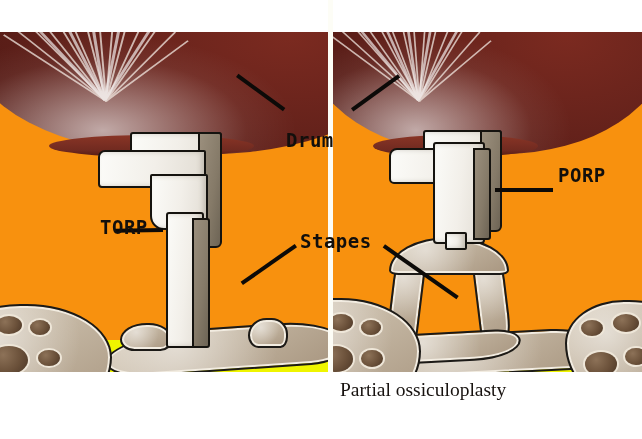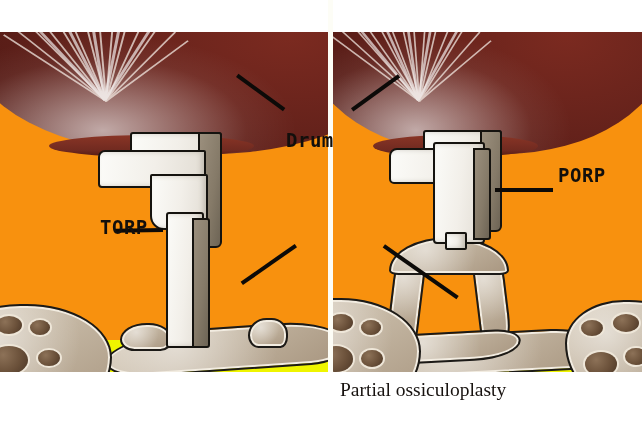--- a/index.html
+++ b/index.html
@@ -316,20 +316,21 @@
                 border-radius:2px;"></div>
 
     <div class="lbl" style="left:225px; top:134px;">PORP</div>
     <div class="leader" style="left:220px; top:156px; width:58px; height:4px; transform: rotate(180deg);"></div>
   </div>
 
   <div class="lbl" style="left:286px; top:96px;margin-top:35px;">Drum</div>
   <div class="leader" style="left:284px; top:108px; width:58px; height:3.5px; transform: rotate(216deg);"></div>
   <div class="leader" style="left:352px; top:108px; width:58px; height:3.5px; transform: rotate(-36deg);"></div>
 
+  <div class="lbl" style="left:300px; top:232px;">Stapes</div>
   <div class="leader" style="left:296px; top:244px; width:66px; height:3.5px; transform: rotate(145deg);"></div>
   <div class="leader" style="left:384px; top:244px; width:90px; height:3.5px; transform: rotate(35deg);"></div>
 
   <div id="captions">
     <div class="caption" id="caption-left">
     </div>
     <div class="caption" id="caption-right">
       <span>Partial ossiculoplasty</span>
     </div>
   </div>

